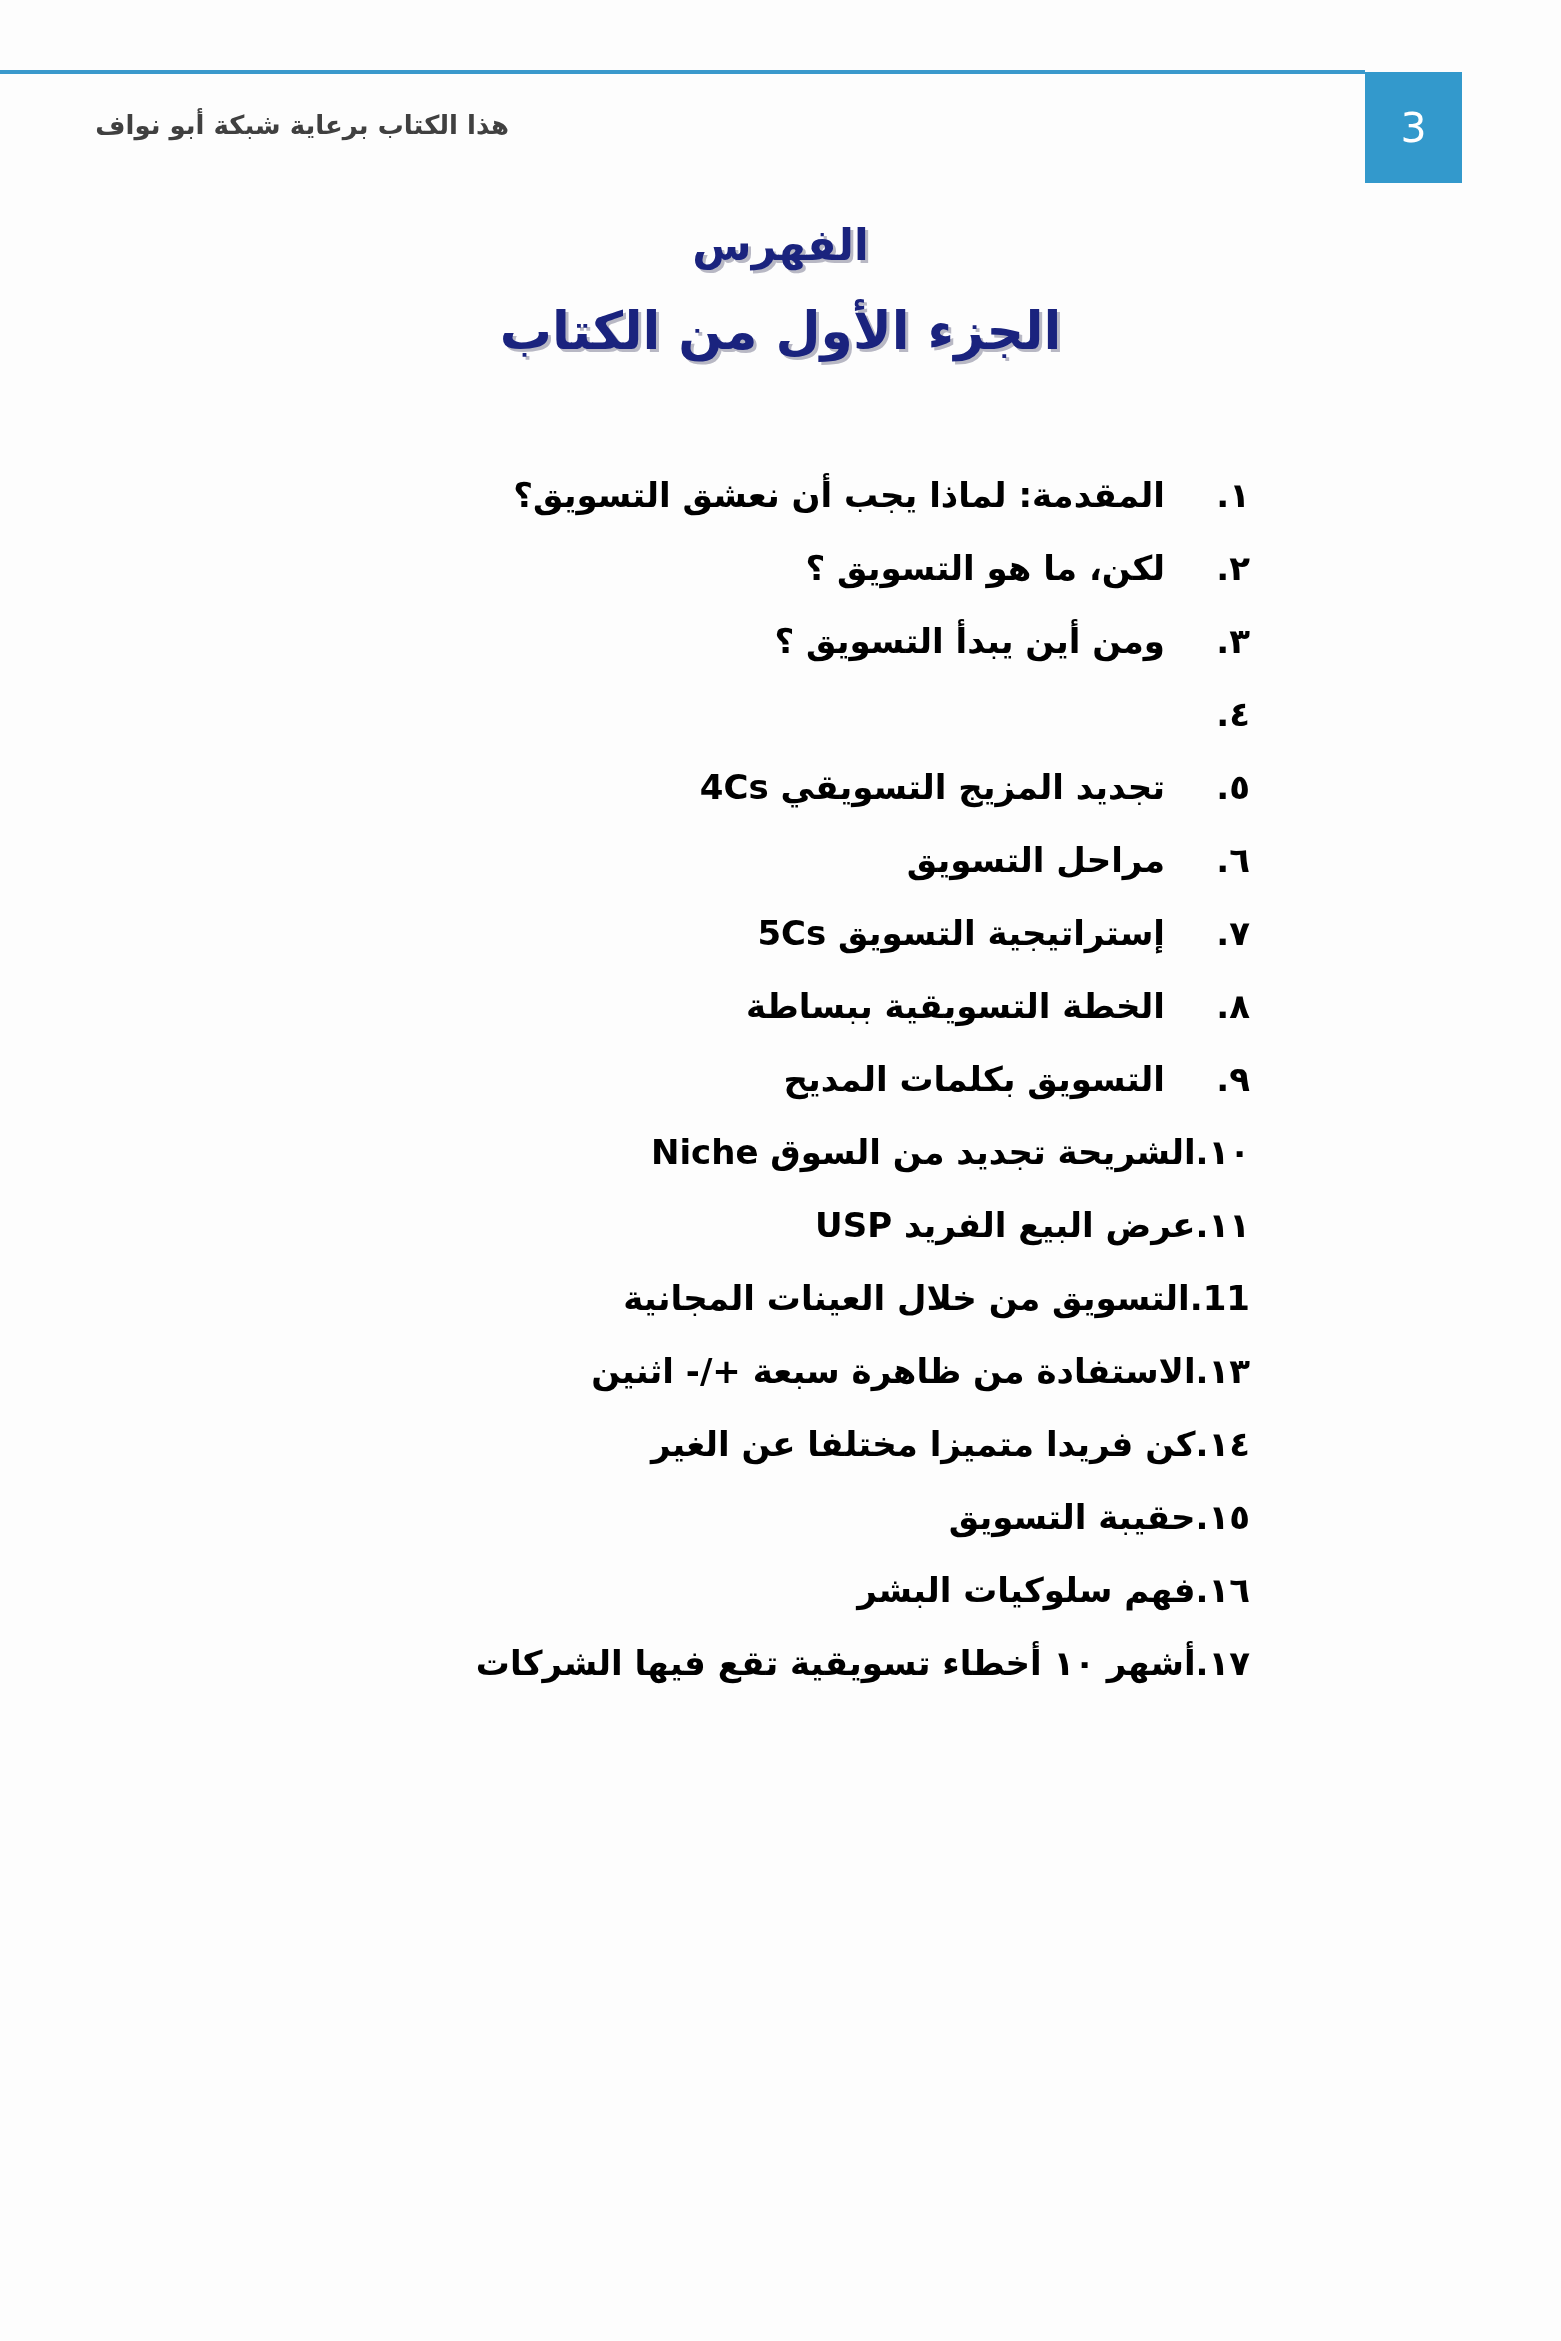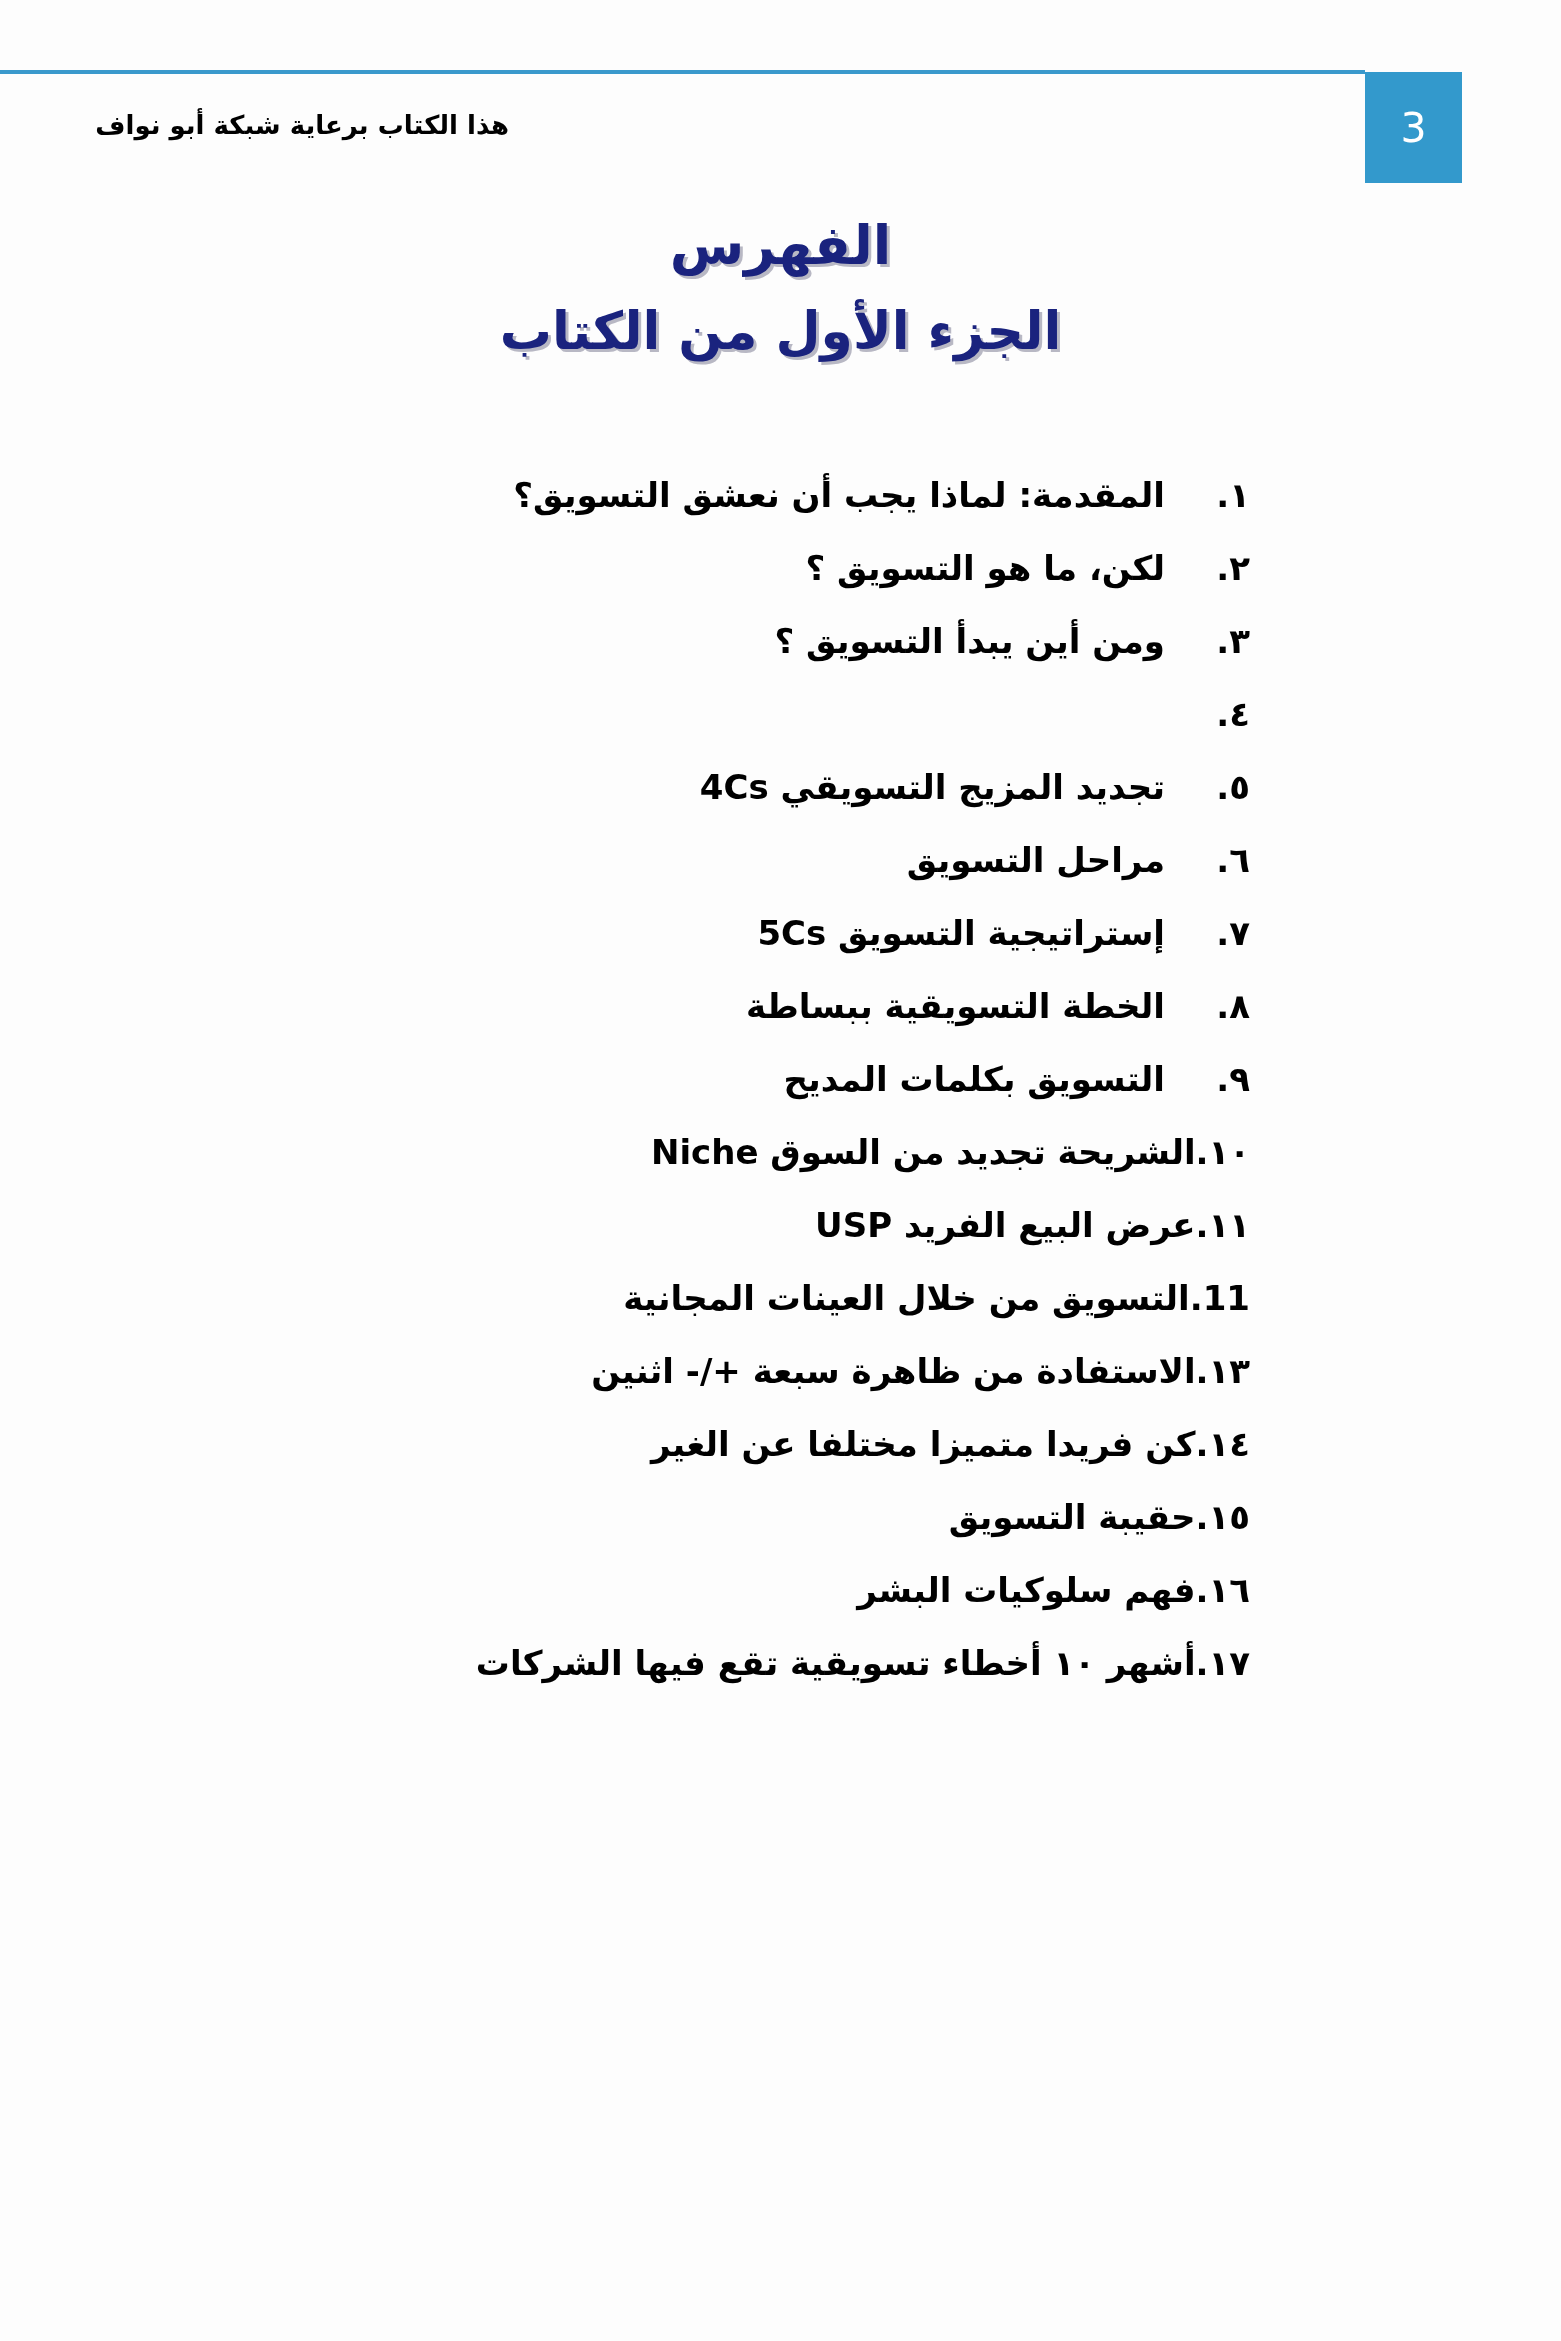--- a/index.html
+++ b/index.html
@@ -14,30 +14,30 @@
   }
   .page-num-box {
     position:absolute; left:1365px; top:72px; width:97px; height:111px;
     background:#3399cc; color:#ffffff;
     display:flex; align-items:center; justify-content:center;
     font-family:"DejaVu Sans", sans-serif; font-size:41px; font-weight:normal;
   }
   .header-sponsor {
     position:absolute; left:113px; top:104px; width:396px; height:43px;
     direction:rtl; text-align:right;
-    color:#000000; font-weight:bold; font-size:26px; line-height:43px;
+    color:#404040; font-weight:bold; font-size:26px; line-height:43px;
     white-space:nowrap;
   }
   .title, .subtitle {
     position:absolute; left:0; width:1561px; text-align:center; direction:rtl;
     color:#1a237e; font-weight:bold;
     text-shadow:3px 3px 0 #b8b8c4;
     white-space:nowrap;
   }
-  .title { top:215px; font-size:54px; line-height:61px; }
+  .title { top:215px; font-size:43px; line-height:61px; }
   .subtitle { top:299px; font-size:52px; line-height:64px; }
   .toc-list {
     position:absolute; right:311px; top:459px; width:915px;
     direction:rtl; margin:0; padding:0; list-style:none;
   }
   .toc-item {
     height:73px; line-height:67px;
     font-size:34px; font-weight:bold; color:#000000;
     white-space:nowrap; text-align:right;
     display:flex; flex-direction:row; align-items:center;

